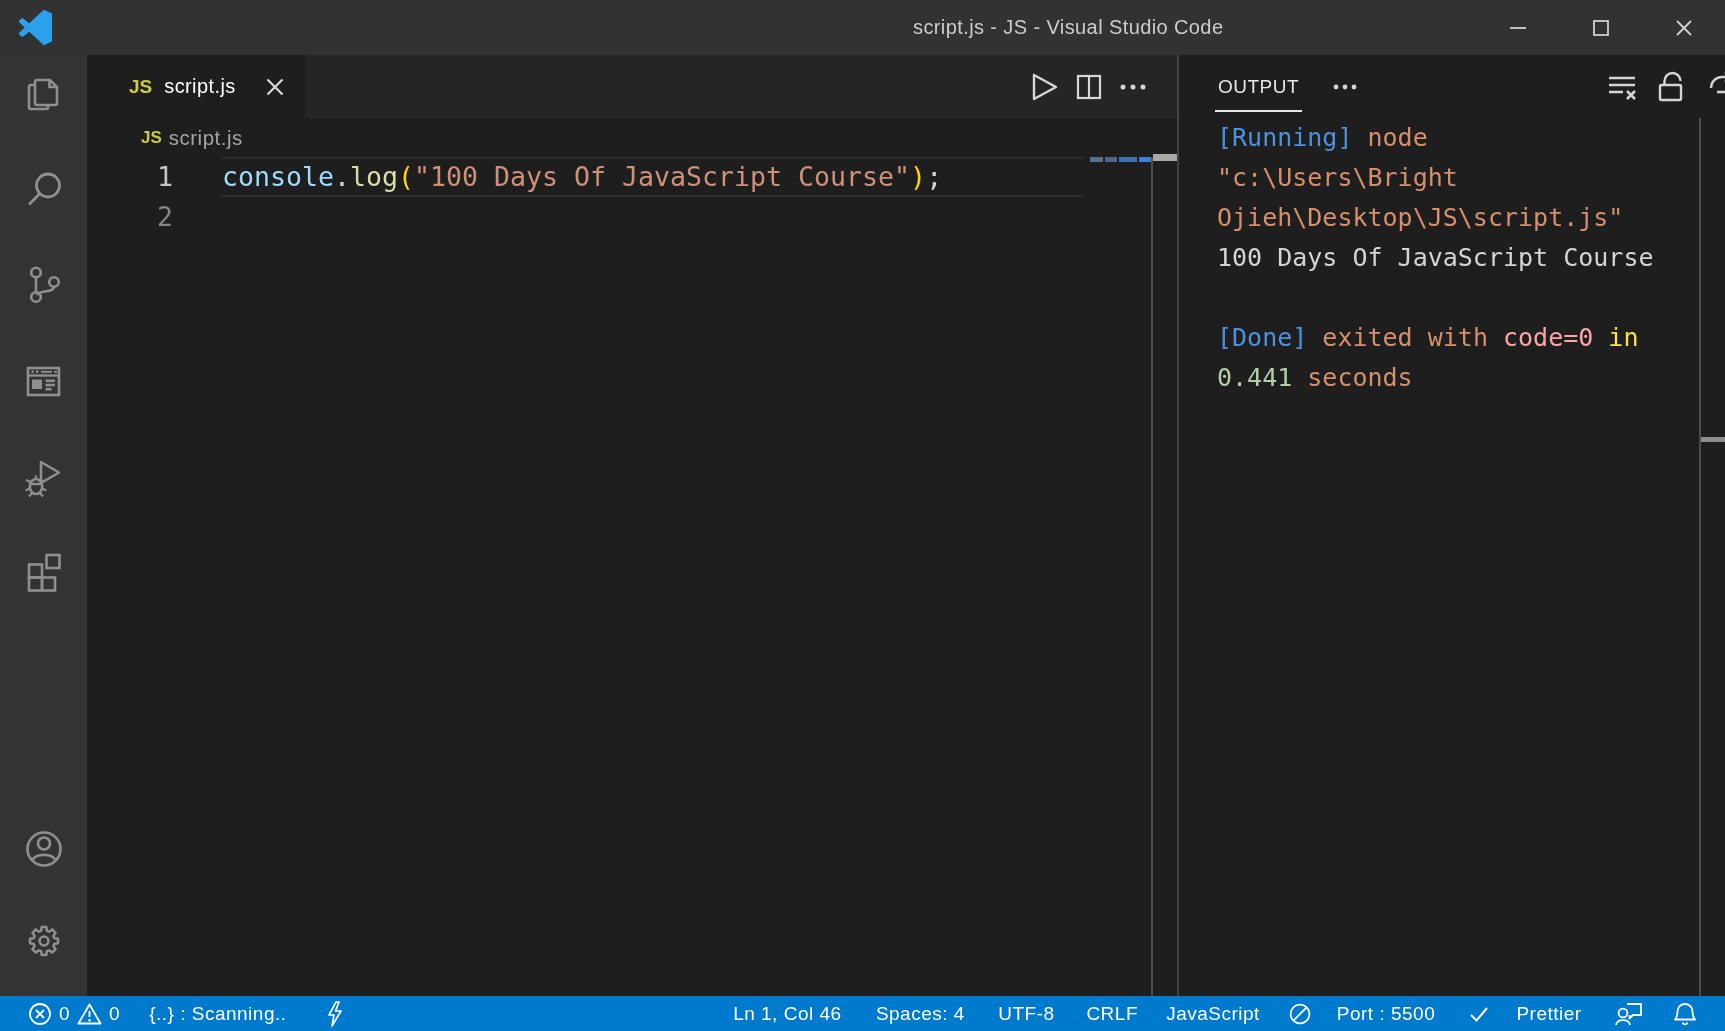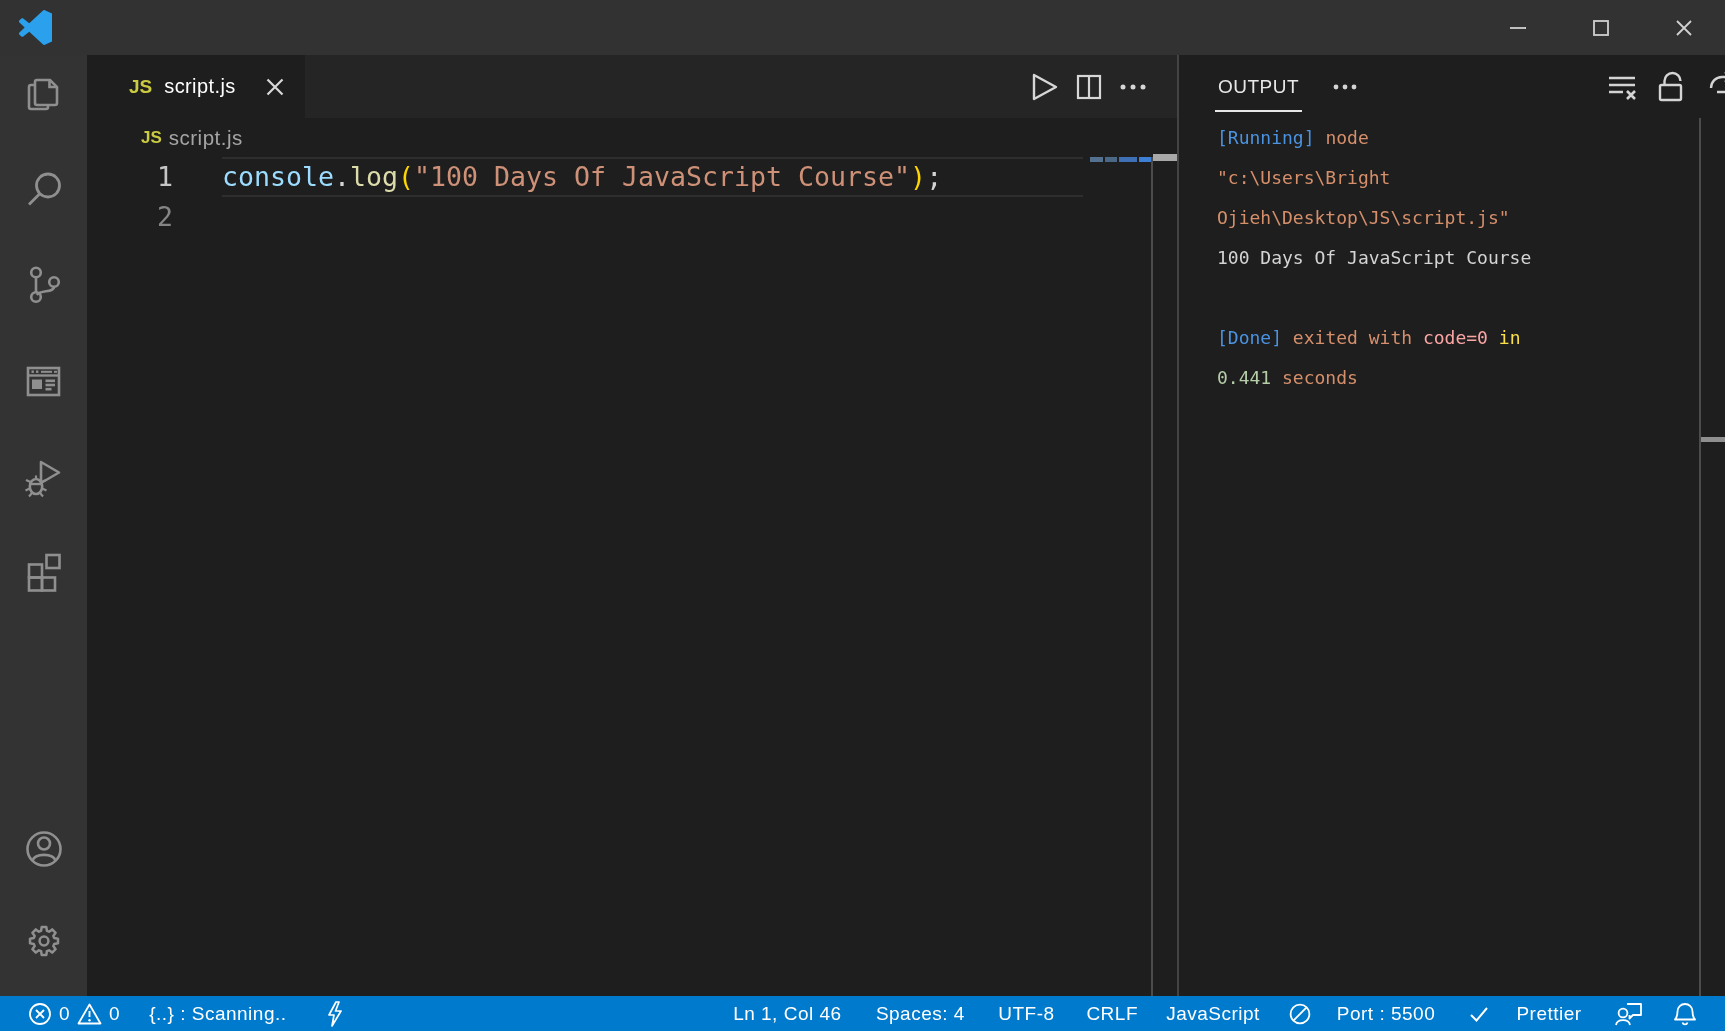--- a/index.html
+++ b/index.html
@@ -70,21 +70,21 @@
   #channel-select { position:absolute; left:219px; top:11px; width:201px; height:41px; background:#3c3c3c;
     display:flex; align-items:center; border-radius:2px; }
   #channel-select-label { color:#f0f0f0; font-size:20px; margin-left:17px; }
   #channel-select .chev { position:absolute; right:13px; top:12px; }
   .panel-action { position:absolute; top:14px; width:36px; height:36px; display:flex; align-items:center; justify-content:center; }
   #panel-action-clear { left:425px; }
   #panel-action-lock { left:474px; }
   #panel-action-partial { left:527px; }
 
   #panel-content { position:absolute; top:63px; left:0; right:0; bottom:0;
-    font-family:"DejaVu Sans Mono", monospace; font-size:18px; }
+    font-family:"DejaVu Sans Mono", monospace; font-size:25px; }
   .output-row { position:absolute; left:38px; height:40px; line-height:40px; white-space:pre; }
   #output-overview-ruler { position:absolute; left:520px; width:26px; top:0; bottom:0; border-left:2px solid #4c4c4c; }
   #output-cursor-marker { position:absolute; left:522px; right:0; top:319px; height:5px; background:#8f8f8f; }
 
   
   #status-bar { position:absolute; bottom:0; left:0; right:0; height:35px; background:#007acc;
     display:flex; align-items:center; color:#ffffff; font-size:19px; }
   #status-left { display:flex; align-items:center; padding-left:14px; }
   #status-right { display:flex; align-items:center; margin-left:auto; padding-right:13px; }
   .status-item { display:flex; align-items:center; padding:0 13px; height:35px; }
@@ -110,20 +110,21 @@
 <body>
 
 <div id="app">
 
   <div id="title-bar">
     <span id="vscode-logo">
       <svg viewBox="0 0 100 100" width="35" height="35">
         <path fill="#2ba1ee" d="M75.9 99.6c1.2.5 2.6.4 3.8-.2l20.6-9.9c2.2-1 3.5-3.2 3.5-5.6V16.1c0-2.4-1.4-4.6-3.5-5.6L79.7.6c-1.5-.7-3.3-.5-4.7.5-.2.1-.4.3-.6.5L35 37.5 17.8 24.4c-1.6-1.2-3.8-1.1-5.3.2l-5.5 5c-1.8 1.6-1.8 4.5 0 6.1L22 49.9 7 64.3c-1.8 1.6-1.8 4.5 0 6.1l5.5 5c1.5 1.3 3.7 1.4 5.3.2L35 62.4l39.4 36c.4.5.9.9 1.5 1.2zM80 27.3L50.1 50 80 72.7V27.3z"></path>
       </svg>
     </span>
+    <div id="window-title">script.js - JS - Visual Studio Code</div>
     <div id="window-controls">
         <span class="win-btn">
           <svg width="22" height="22" viewBox="0 0 22 22">
             <path d="M3 11 H19" stroke="#d0d0d0" stroke-width="1.8"></path>
           </svg>
         </span>
         <span class="win-btn">
           <svg width="22" height="22" viewBox="0 0 22 22">
             <rect x="4" y="4" width="14" height="14" stroke="#d0d0d0" stroke-width="1.8" fill="none"></rect>
           </svg>

